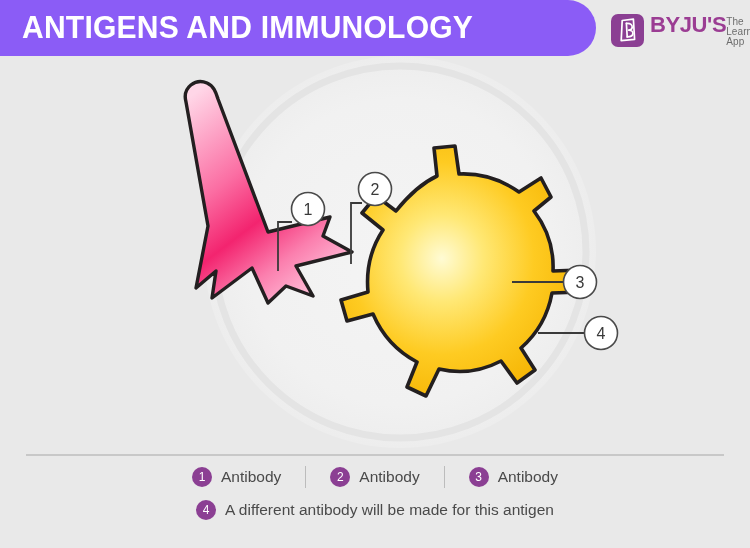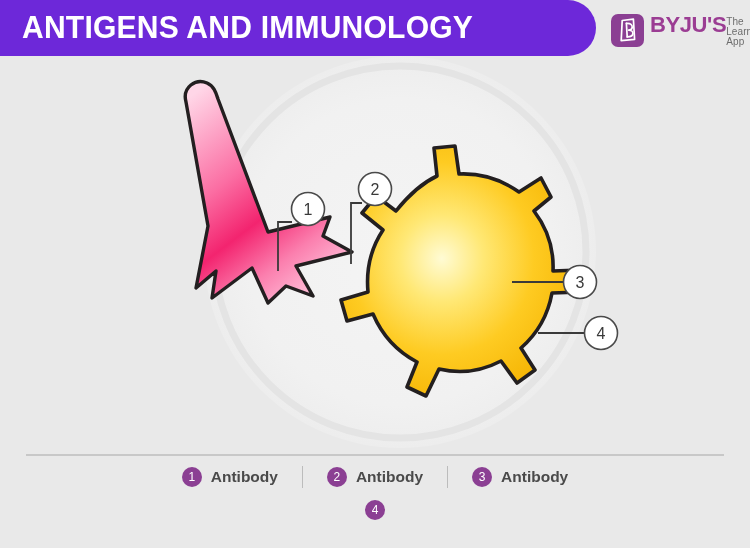--- a/index.html
+++ b/index.html
@@ -15,21 +15,21 @@
     position: relative;
   }
 
   
   #header-bar {
     position: absolute;
     left: 0;
     top: 0;
     width: 596px;
     height: 56px;
-    background: #6d28d9;
+    background: #8b5cf6;
     border-top-right-radius: 28px;
     border-bottom-right-radius: 28px;
     display: flex;
     align-items: center;
   }
   #page-title {
     color: #ffffff;
     font-size: 31px;
     font-weight: bold;
     letter-spacing: 0.2px;
@@ -139,21 +139,20 @@
     justify-content: center;
     flex: 0 0 auto;
     font-family: "Liberation Sans", sans-serif;
   }
   .legend-label {
     margin-left: 9px;
     color: #4a4a4a;
     font-size: 15.5px;
     white-space: nowrap;
     font-family: "Liberation Sans", sans-serif;
-    font-weight: bold;
   }
   .legend-sep {
     width: 1px;
     height: 22px;
     background: #bcbcbc;
     margin: 0 24px;
     flex: 0 0 auto;
   }
 </style>
 </head>
@@ -291,16 +290,17 @@
 
     <div class="legend-item">
       <span class="legend-bullet">3</span>
       <span class="legend-label">Antibody</span>
     </div>
   </div>
 
   <div class="legend-row row-2">
     <div class="legend-item">
       <span class="legend-bullet">4</span>
+      <span class="legend-label">A different antibody will be made for this antigen</span>
     </div>
   </div>
 
 </div>
 
 </body></html>

